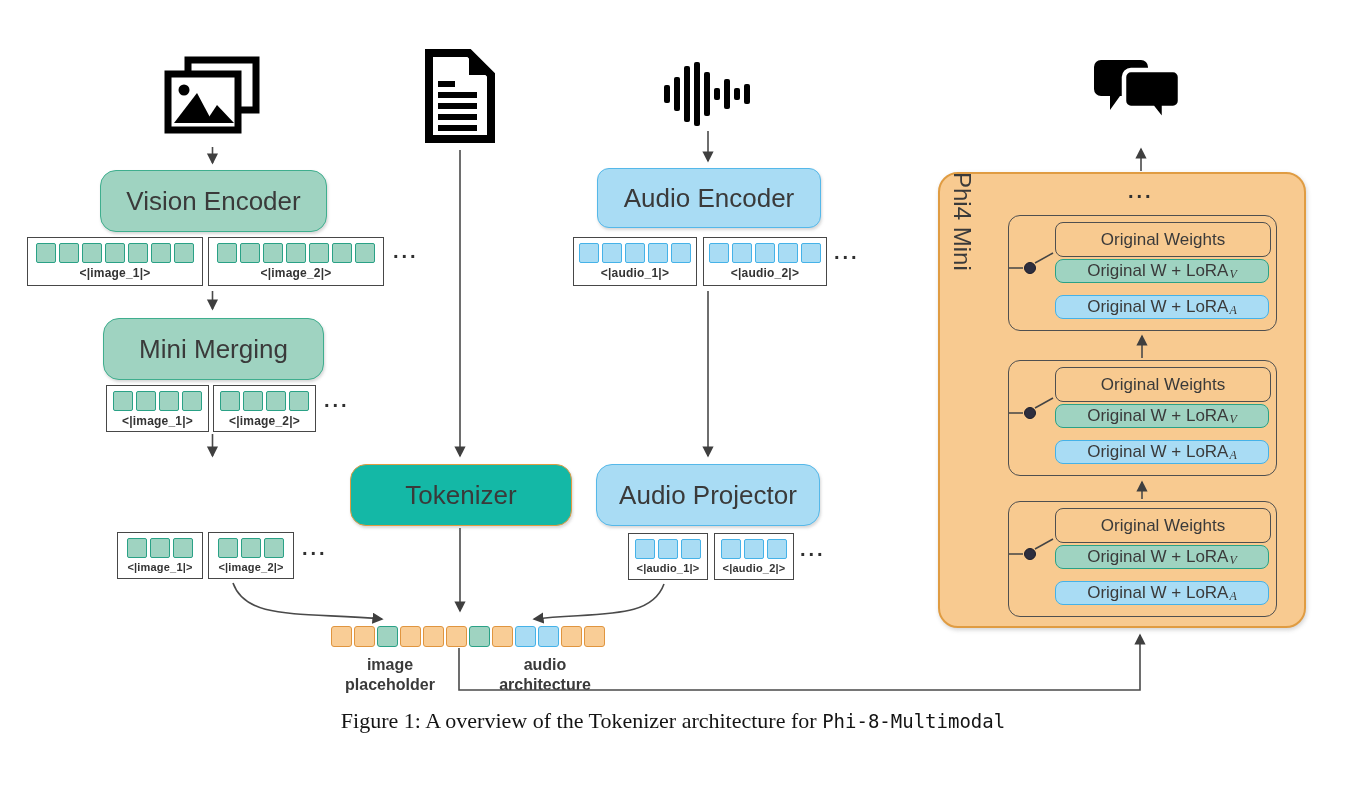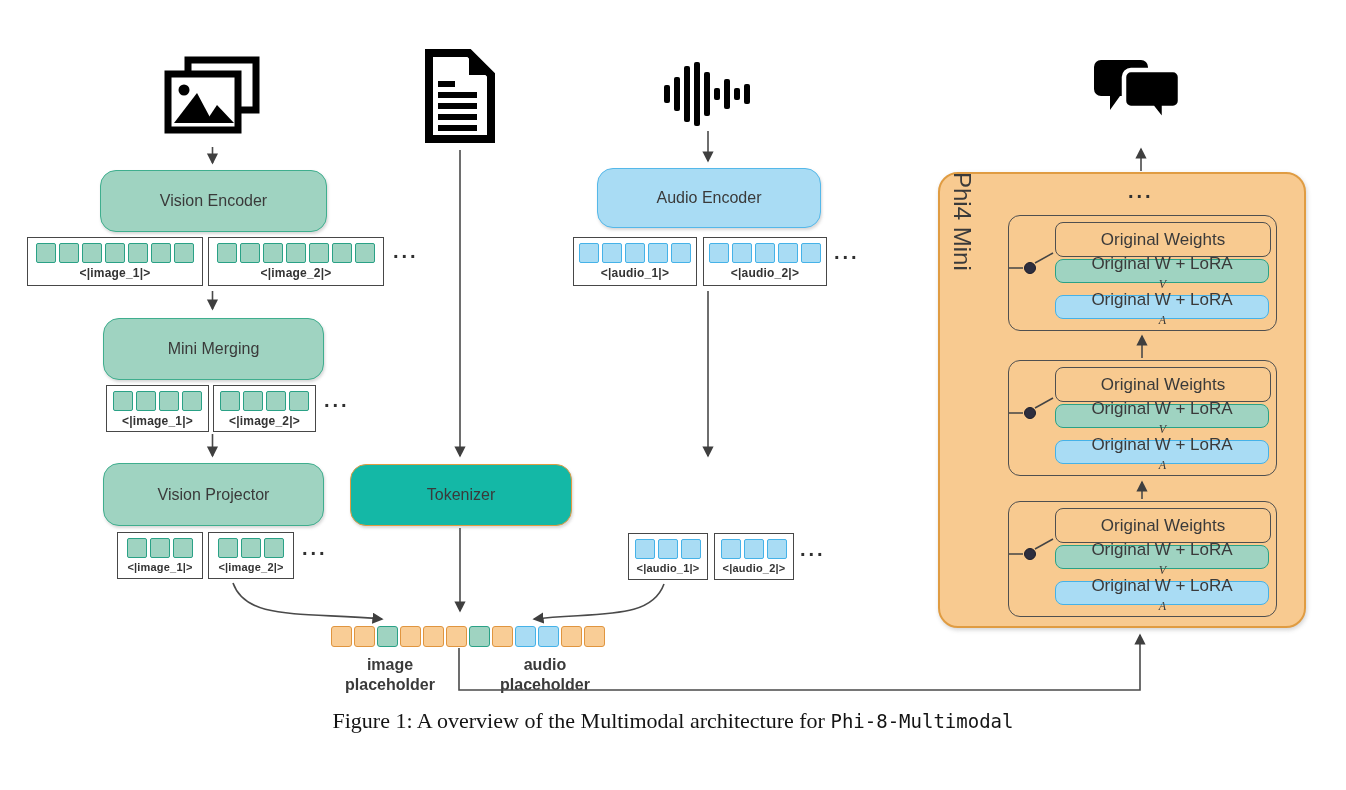--- a/index.html
+++ b/index.html
@@ -1,21 +1,21 @@
 <!DOCTYPE html>
 <html><head>
 <meta charset="utf-8">
 <style>
   html,body{margin:0;padding:0;background:#fff;}
   .page{position:relative;width:1346px;height:790px;background:#fff;overflow:hidden;
         font-family:"Liberation Sans",sans-serif;color:#3a3a3a;}
   .overlay{position:absolute;left:0;top:0;z-index:10;pointer-events:none;}
   .icon{position:absolute;z-index:3;}
   .module{position:absolute;z-index:3;display:flex;align-items:center;justify-content:center;
-          font-size:16px;color:#3a3a3a;border-radius:16px;border:1.6px solid;
+          font-size:26px;color:#3a3a3a;border-radius:16px;border:1.6px solid;
           box-shadow:1px 2px 3px rgba(110,110,110,.28);}
   .m-green{background:#9fd3c1;border-color:#3fae8e;}
   .m-blue{background:#a9dcf4;border-color:#55b8e9;}
   .m-orange{background:#14b8a6;border-color:#e09c42;}
   .strip{position:absolute;z-index:3;background:#fff;border:1.6px solid #474747;
          display:flex;flex-direction:column;align-items:center;box-sizing:border-box;padding-top:5px;}
   .sq-row{display:flex;gap:3px;}
   .sq{display:inline-block;width:20px;height:20px;border-radius:2px;box-sizing:border-box;}
   .sq-green{background:#9fd3c1;border:1.5px solid #2aa186;}
   .sq-blue{background:#a9dcf4;border:1.5px solid #45b2e8;}
@@ -30,21 +30,21 @@
             background:#f8ca90;border:2px solid #e09c42;border-radius:20px;
             box-shadow:1px 2px 4px rgba(110,110,110,.3);}
   .phi4-title{position:absolute;left:948px;top:172px;height:452px;z-index:3;display:flex;
               align-items:center;writing-mode:vertical-rl;font-size:24px;color:#3a3a3a;}
   .layer{position:absolute;left:1008px;width:269px;height:116px;z-index:3;
          border:1.3px solid #4f4f4f;border-radius:12px;box-sizing:border-box;padding-left:43px;}
   .ow-box{position:absolute;left:46px;top:6px;width:214px;height:33px;background:#f8ca90;
           border:1.3px solid #4f4f4f;border-radius:8px;display:flex;align-items:center;
           justify-content:center;font-size:17px;}
   .lora-box{position:absolute;left:46px;width:214px;height:24px;border-radius:8px;
-            display:flex;align-items:center;justify-content:center;font-size:17px;box-sizing:border-box;flex-direction:column;}
+            display:flex;align-items:center;justify-content:center;font-size:17px;box-sizing:border-box;}
   .lora-v{top:43px;background:#9fd3c1;border:1.3px solid #2aa186;}
   .lora-a{top:79px;background:#a9dcf4;border:1.3px solid #45b2e8;}
   .lora-box sub{font-family:"Liberation Serif",serif;font-style:italic;font-size:12px;
                 margin-left:1px;transform:translateY(3px);}
   .caption{position:absolute;left:0;right:0;top:708px;z-index:3;text-align:center;
            font-family:"Liberation Serif",serif;font-size:22px;color:#141414;}
   .caption .code{font-family:"DejaVu Sans Mono",monospace;font-size:19px;}
 </style>
 </head>
 <body>
@@ -87,28 +87,28 @@
     <path d="M9,2 h40 a7,7 0 0 1 7,7 v22 a7,7 0 0 1 -7,7 h-21 l-10,14 v-14 h-9 a7,7 0 0 1 -7,-7 V9 a7,7 0 0 1 7,-7 Z" fill="#000"></path>
     <path d="M39,12 h42 a7,7 0 0 1 7,7 v24 a7,7 0 0 1 -7,7 h-9 v14 l-11,-14 h-22 a7,7 0 0 1 -7,-7 V19 a7,7 0 0 1 7,-7 Z" fill="#000" stroke="#fff" stroke-width="4.5"></path>
   </svg>
 
   <div class="module m-green" style="left:100px;top:170px;width:225px;height:60px;">
     <span>Vision Encoder</span>
   </div>
   <div class="module m-green" style="left:103px;top:318px;width:219px;height:60px;">
     <span>Mini Merging</span>
   </div>
-  <div class="module m-green" style="left:103px;top:463px;width:219px;height:61px;">
-    <span>Vision Projector</span>
-  </div>
   <div class="module m-orange" style="left:350px;top:464px;width:220px;height:60px;">
     <span>Tokenizer</span>
   </div>
-  <div class="module m-blue" style="left:597px;top:168px;width:222px;height:58px;">
+  <div class="module m-blue" style="left:597px;top:168px;width:222px;height:58px;border-radius:12px;">
     <span>Audio Encoder</span>
+  </div>
+  <div class="module m-blue" style="left:596px;top:464px;width:222px;height:60px;">
+    <span>Audio Projector</span>
   </div>
 
   <div class="strip" style="left:27px;top:237px;width:176px;height:49px;">
     <div class="sq-row">
         <span class="sq sq-green"></span>
         <span class="sq sq-green"></span>
         <span class="sq sq-green"></span>
         <span class="sq sq-green"></span>
         <span class="sq sq-green"></span>
         <span class="sq sq-green"></span>
@@ -218,21 +218,21 @@
       <span class="sq sq-green"></span>
       <span class="sq sq-orange"></span>
       <span class="sq sq-blue"></span>
       <span class="sq sq-blue"></span>
       <span class="sq sq-orange"></span>
       <span class="sq sq-orange"></span>
     </div>
   <div class="ph-label" style="left:330px;top:655px;width:120px;white-space:pre-line;">image
 placeholder</div>
   <div class="ph-label" style="left:485px;top:655px;width:120px;white-space:pre-line;">audio
-placeholder</div>
+architecture</div>
 
   <div class="phi4-box"></div>
   <div class="phi4-title">Phi4 Mini</div>
   <div class="dots" style="left:1128px;top:180px;z-index:3;">...</div>
 
   <div class="layer" style="top:215px;">
     <div class="ow-box">
       <span>Original Weights</span>
       </div>
     <div class="lora-box lora-v">
@@ -267,21 +267,21 @@
       <span>Original W + LoRA</span>
         <sub>V</sub>
       </div>
     <div class="lora-box lora-a">
       <span>Original W + LoRA</span>
         <sub>A</sub>
       </div>
   </div>
 
   <div class="caption">
-    <span>Figure 1: A overview of the Multimodal architecture for </span><span class="code">Phi-8-Multimodal</span>
+    <span>Figure 1: A overview of the Tokenizer architecture for </span><span class="code">Phi-8-Multimodal</span>
   </div>
 
   <svg class="overlay" width="1346" height="790" viewBox="0 0 1346 790">
     <defs>
       <marker id="ah" markerWidth="8" markerHeight="8" refX="6" refY="3.5" orient="auto">
         <path d="M0,0 L7,3.5 L0,7 Z" fill="#3f3f3f"></path>
       </marker>
     </defs>
     <g stroke="#4a4a4a" stroke-width="1.6" fill="none">
       <path d="M212.5,147 V163" marker-end="url(#ah)"></path>

